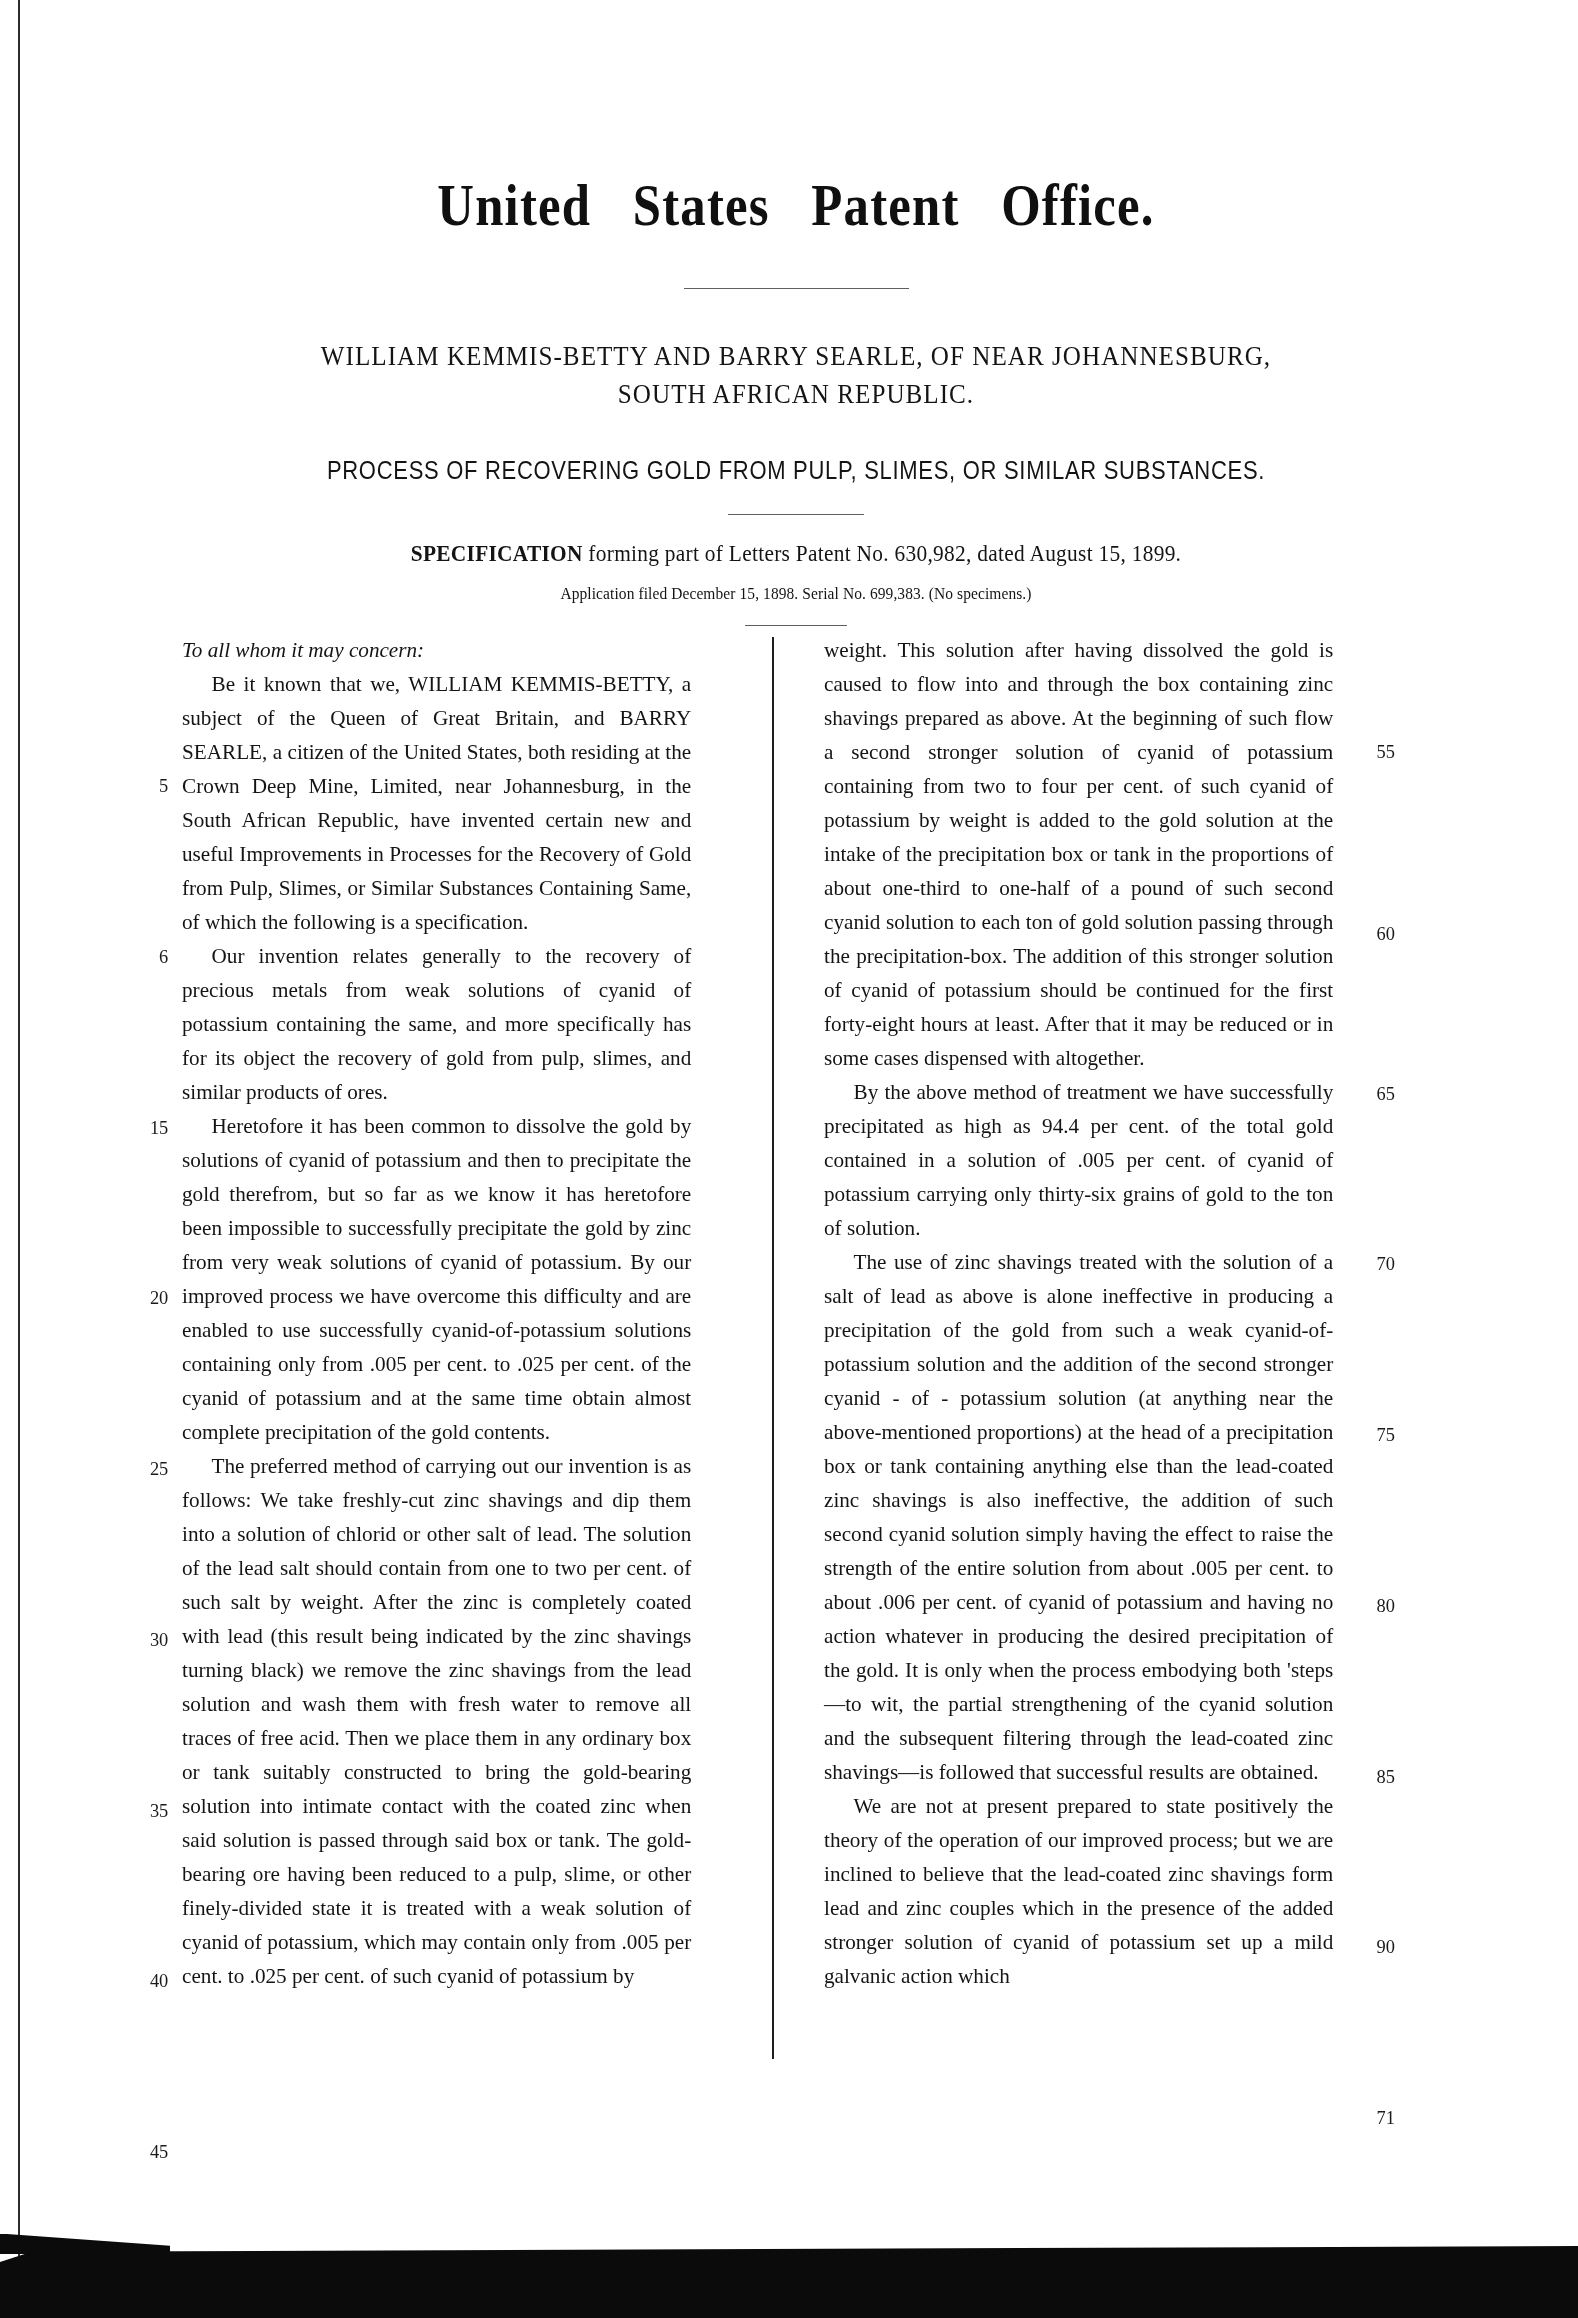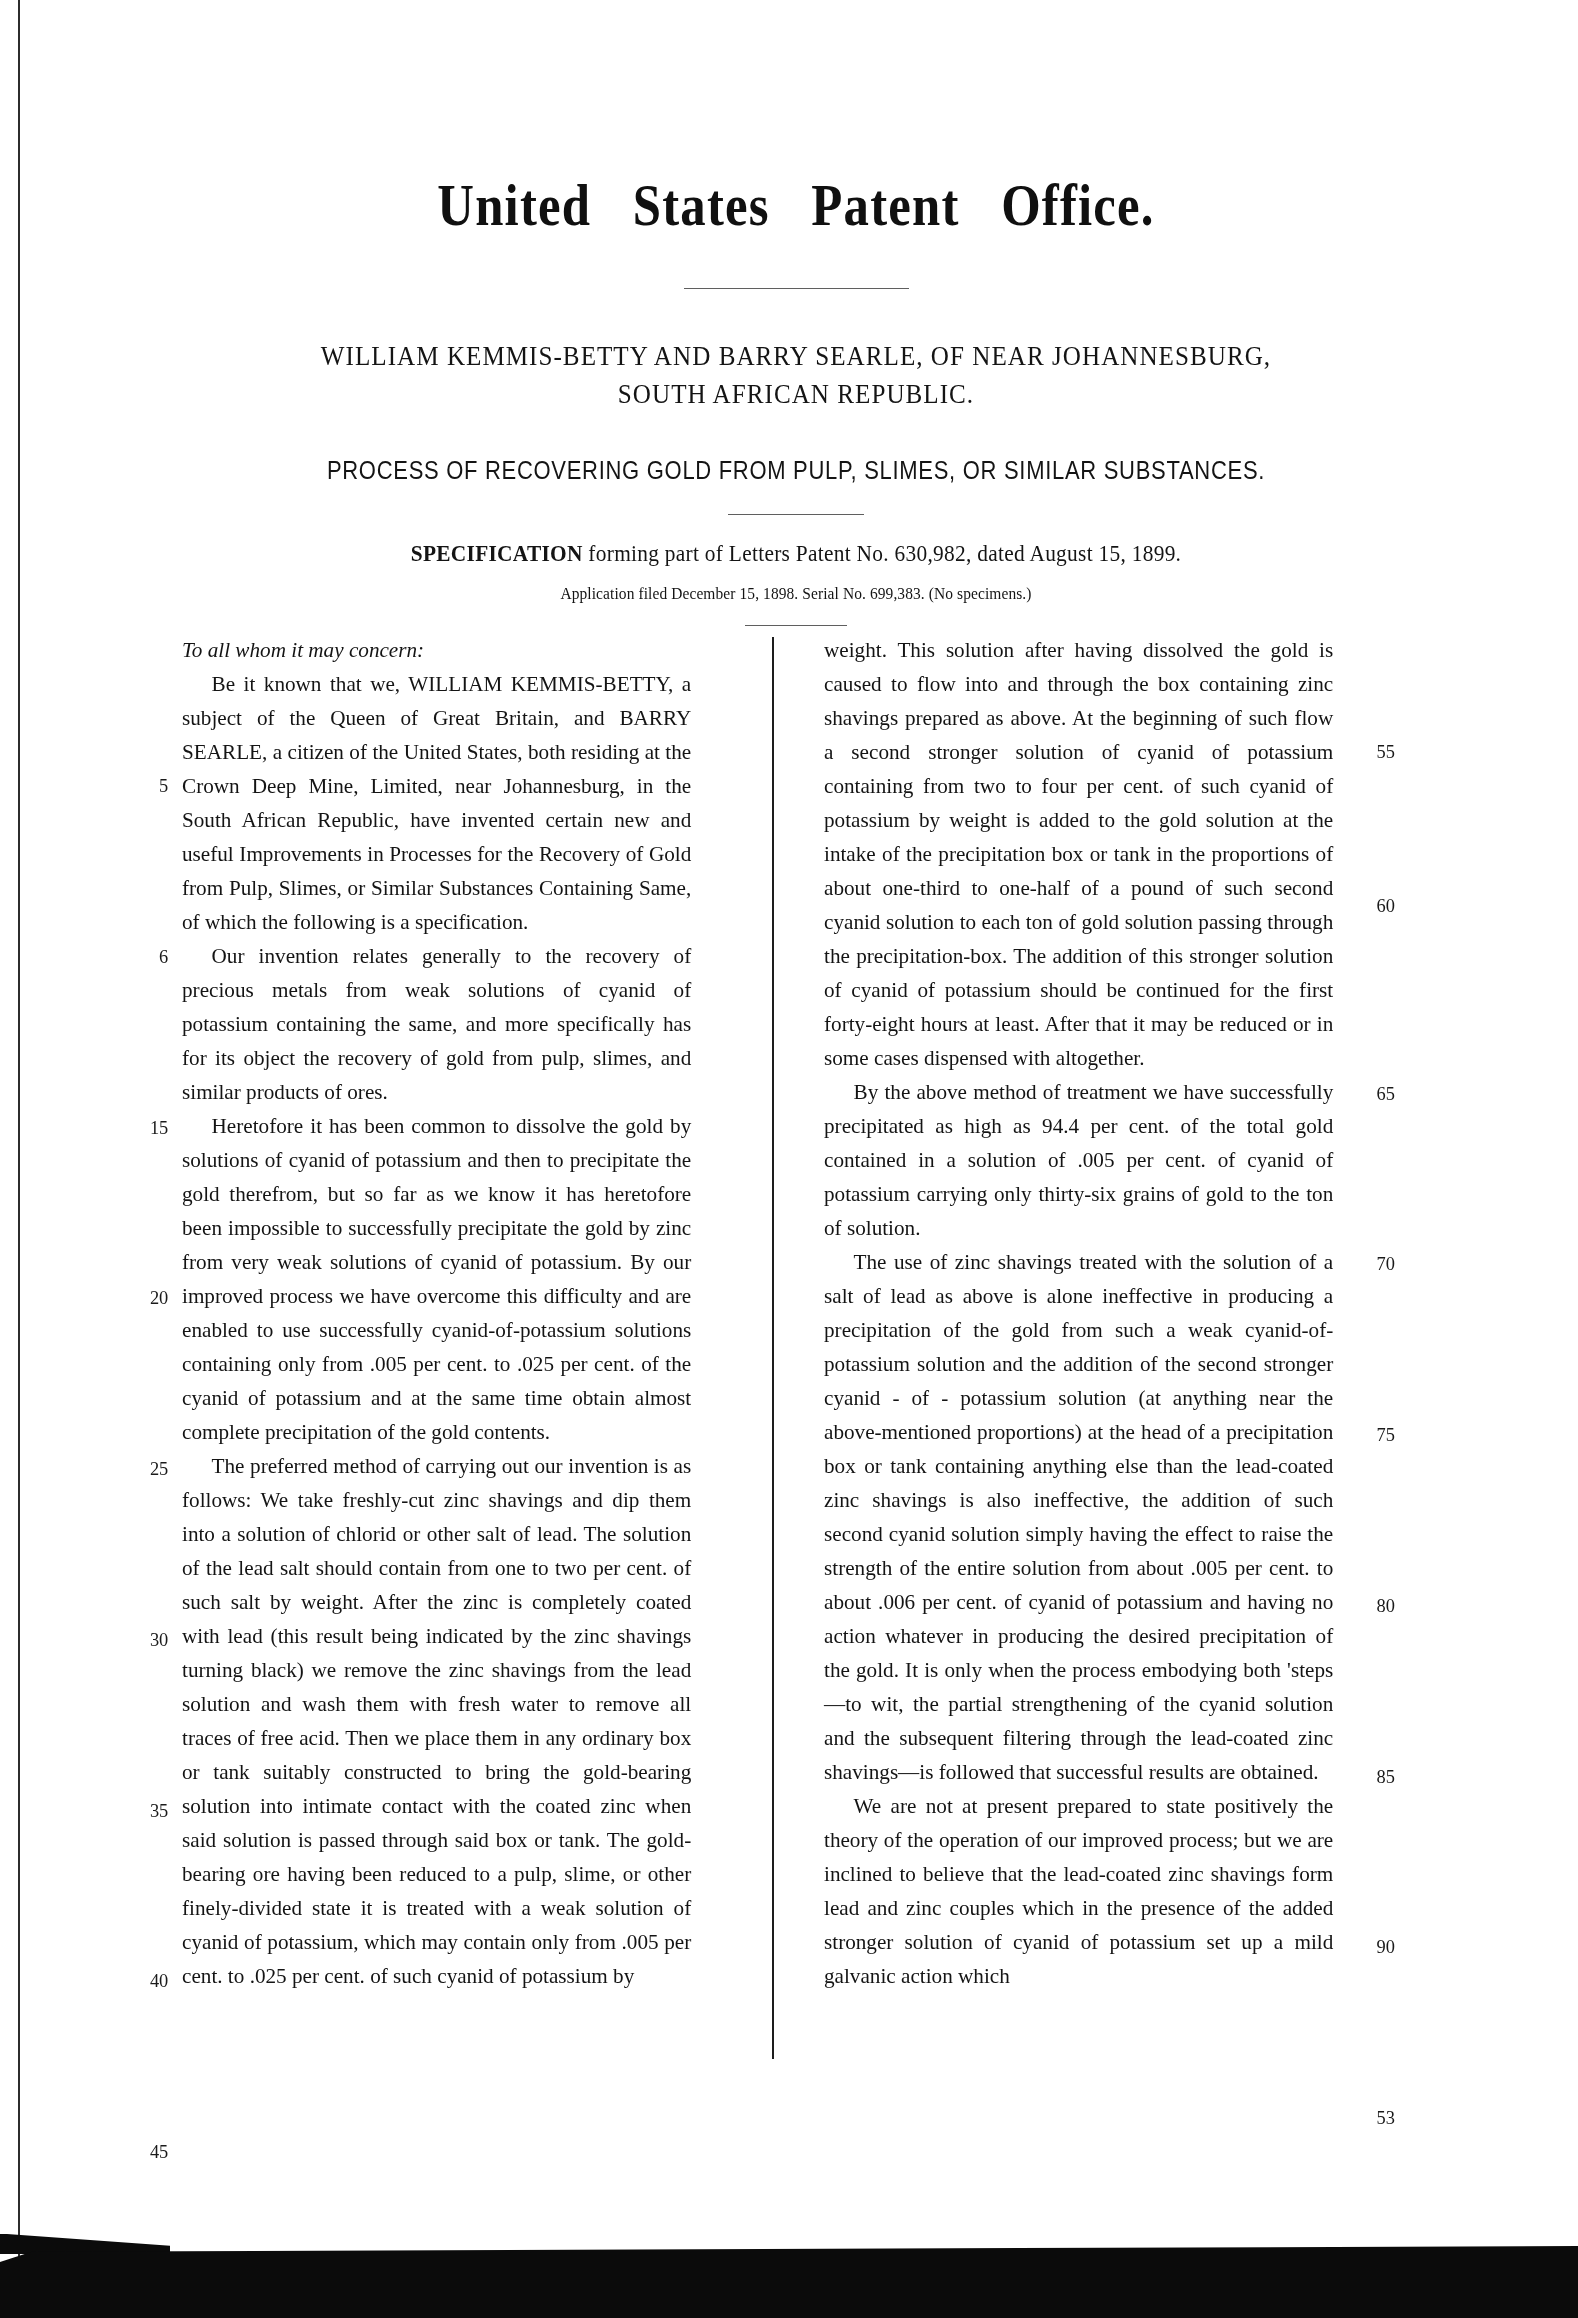--- a/index.html
+++ b/index.html
@@ -166,28 +166,28 @@
     </div>
 
     <div class="col" id="col-right">
       <div class="coltext">
         <span class="para first">weight.   This solution after having dissolved the gold is caused to flow into and through the box containing zinc shavings prepared as above.   At the beginning of such flow a second stronger solution of cyanid of potassium containing from two to four per cent. of such cyanid of potassium by weight is added to the gold solution at the intake of the precipitation box or tank in the proportions of about one-third to one-half of a pound of such second cyanid solution to each ton of gold solution passing through the precipitation-box.   The addition of this stronger solution of cyanid of potassium should be continued for the first forty-eight hours at least.   After that it may be reduced or in some cases dispensed with altogether.</span>
         <span class="para">By the above method of treatment we have successfully precipitated as high as 94.4 per cent. of the total gold contained in a solution of .005 per cent. of cyanid of potassium carrying only thirty-six grains of gold to the ton of solution.</span>
         <span class="para">The use of zinc shavings treated with the solution of a salt of lead as above is alone ineffective in producing a precipitation of the gold from such a weak cyanid-of-potassium solution and the addition of the second stronger cyanid - of - potassium solution (at anything near the above-mentioned proportions) at the head of a precipitation box or tank containing anything else than the lead-coated zinc shavings is also ineffective, the addition of such second cyanid solution simply having the effect to raise the strength of the entire solution from about .005 per cent. to about .006 per cent. of cyanid of potassium and having no action whatever in producing the desired precipitation of the gold.   It is only when the process embodying both 'steps—to wit, the partial strengthening of the cyanid solution and the subsequent filtering through the lead-coated zinc shavings—is followed that successful results are obtained.</span>
         <span class="para">We are not at present prepared to state positively the theory of the operation of our improved process; but we are inclined to believe that the lead-coated zinc shavings form lead and zinc couples which in the presence of the added stronger solution of cyanid of potassium set up a mild galvanic action which</span>
       </div>
       <div class="ln" style="top:102px">55</div>
-      <div class="ln" style="top:256px">60</div>
+      <div class="ln" style="top:284px">60</div>
       <div class="ln" style="top:444px">65</div>
       <div class="ln" style="top:614px">70</div>
       <div class="ln" style="top:785px">75</div>
       <div class="ln" style="top:956px">80</div>
       <div class="ln" style="top:1127px">85</div>
       <div class="ln" style="top:1297px">90</div>
-      <div class="ln" style="top:1468px">53</div>
+      <div class="ln" style="top:1468px">71</div>
       <div class="ln" style="top:1639px">100</div>
     </div>
 
   </div>
 
   <div id="scan-bottom-bar2"></div>
   <div id="scan-bottom-bar"></div>
 
 </div>
 

